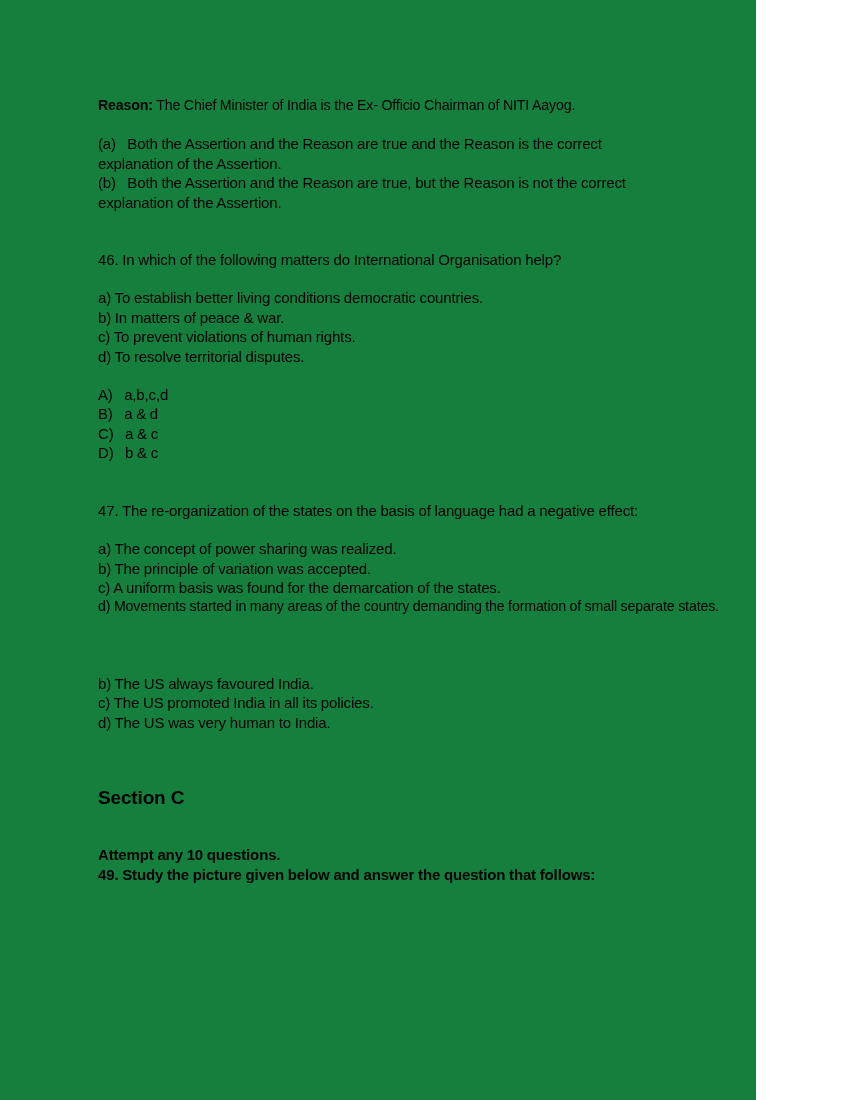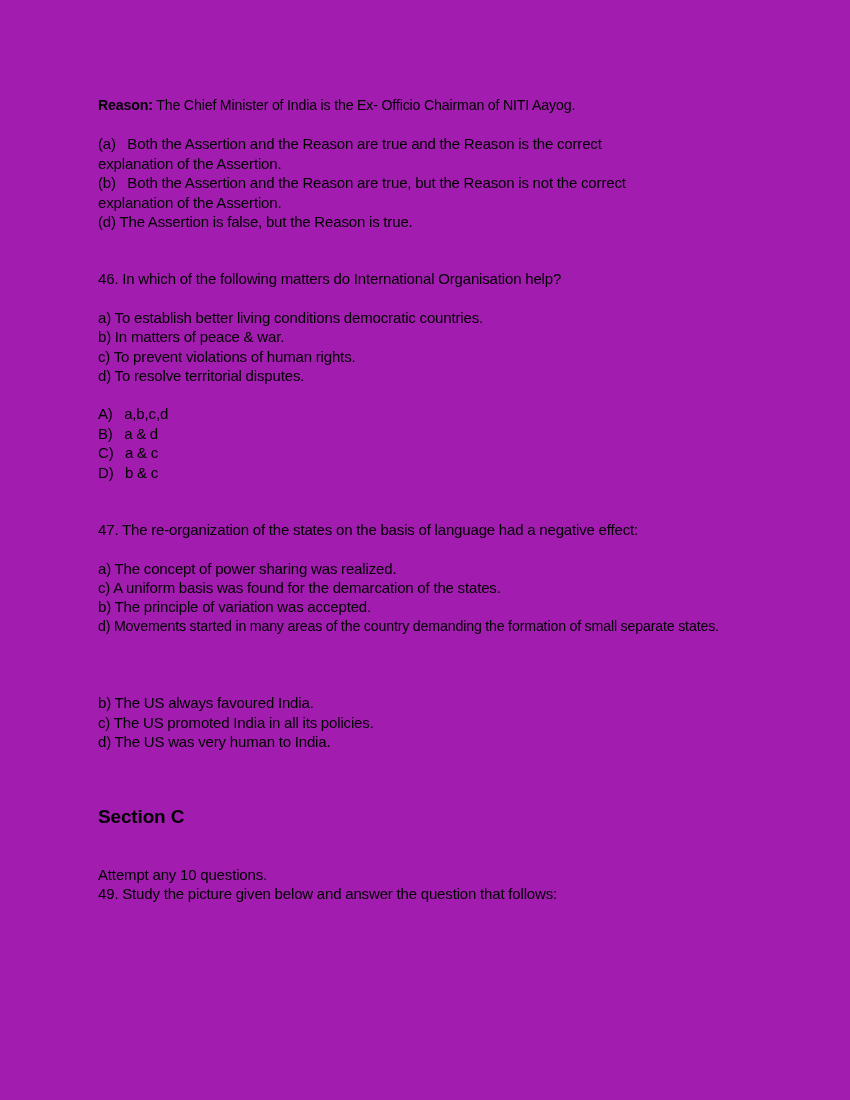--- a/index.html
+++ b/index.html
@@ -3,44 +3,44 @@
 <meta charset="utf-8">
 <title>Exam Paper Page</title>
 <style>
   html, body {
     margin: 0;
     padding: 0;
     background: #ffffff;
   }
   .page {
     position: relative;
-    width: 850px;
+    width: 756px;
     height: 1100px;
-    background: #a21caf;
+    background: #15803d;
     overflow: hidden;
     font-family: "Liberation Sans", "DejaVu Sans", sans-serif;
     color: #000000;
     -webkit-font-smoothing: antialiased;
   }
   .content {
     position: absolute;
     left: 98px;
     top: 96px;
     width: 640px;
   }
   .para {
     font-size: 14.2px;
     line-height: 19.4px;
     letter-spacing: -0.15px;
     white-space: pre-wrap;
     word-spacing: -0.2px;
   }
   .para.bold,
   .line.bold {
-    font-weight: normal;
+    font-weight: bold;
   }
   .line {
     font-size: 15px;
     line-height: 19.4px;
     letter-spacing: -0.15px;
     white-space: pre-wrap;
     word-spacing: -0.2px;
   }
   .hang {
     padding-left: 18px;
@@ -67,21 +67,20 @@
   <div class="content">
 
     <div class="para"><span class="lead-bold">Reason:</span><span> The Chief Minister of India is the Ex- Officio Chairman of NITI Aayog.</span></div>
 
     <div class="gap-md"></div>
 
     <div class="line wide">(a)   Both the Assertion and the Reason are true and the Reason is the correct</div>
     <div class="line">explanation of the Assertion.</div>
     <div class="line wide">(b)   Both the Assertion and the Reason are true, but the Reason is not the correct</div>
     <div class="line">explanation of the Assertion.</div>
-    <div class="line">(d) The Assertion is false, but the Reason is true.</div>
 
     <div class="gap-lg"></div>
 
     <div class="line">46. In which of the following matters do International Organisation help?</div>
     <div class="gap-md"></div>
     <div class="line">a) To establish better living conditions democratic countries.</div>
     <div class="line">b) In matters of peace &amp; war.</div>
     <div class="line">c) To prevent violations of human rights.</div>
     <div class="line">d) To resolve territorial disputes.</div>
 
@@ -90,22 +89,22 @@
     <div class="line">A)   a,b,c,d</div>
     <div class="line">B)   a &amp; d</div>
     <div class="line">C)   a &amp; c</div>
     <div class="line">D)   b &amp; c</div>
 
     <div class="gap-lg"></div>
 
     <div class="line wide">47. The re-organization of the states on the basis of language had a negative effect:</div>
     <div class="gap-md"></div>
     <div class="line">a) The concept of power sharing was realized.</div>
+    <div class="line">b) The principle of variation was accepted.</div>
     <div class="line">c) A uniform basis was found for the demarcation of the states.</div>
-    <div class="line">b) The principle of variation was accepted.</div>
     <div class="para hang wide">d) Movements started in many areas of the country demanding the formation of small separate states.</div>
 
     <div class="gap-lg"></div>
 
     <div class="gap-md"></div>
     <div class="line">b) The US always favoured India.</div>
     <div class="line">c) The US promoted India in all its policies.</div>
     <div class="line">d) The US was very human to India.</div>
 
     <div class="gap-xl"></div>

